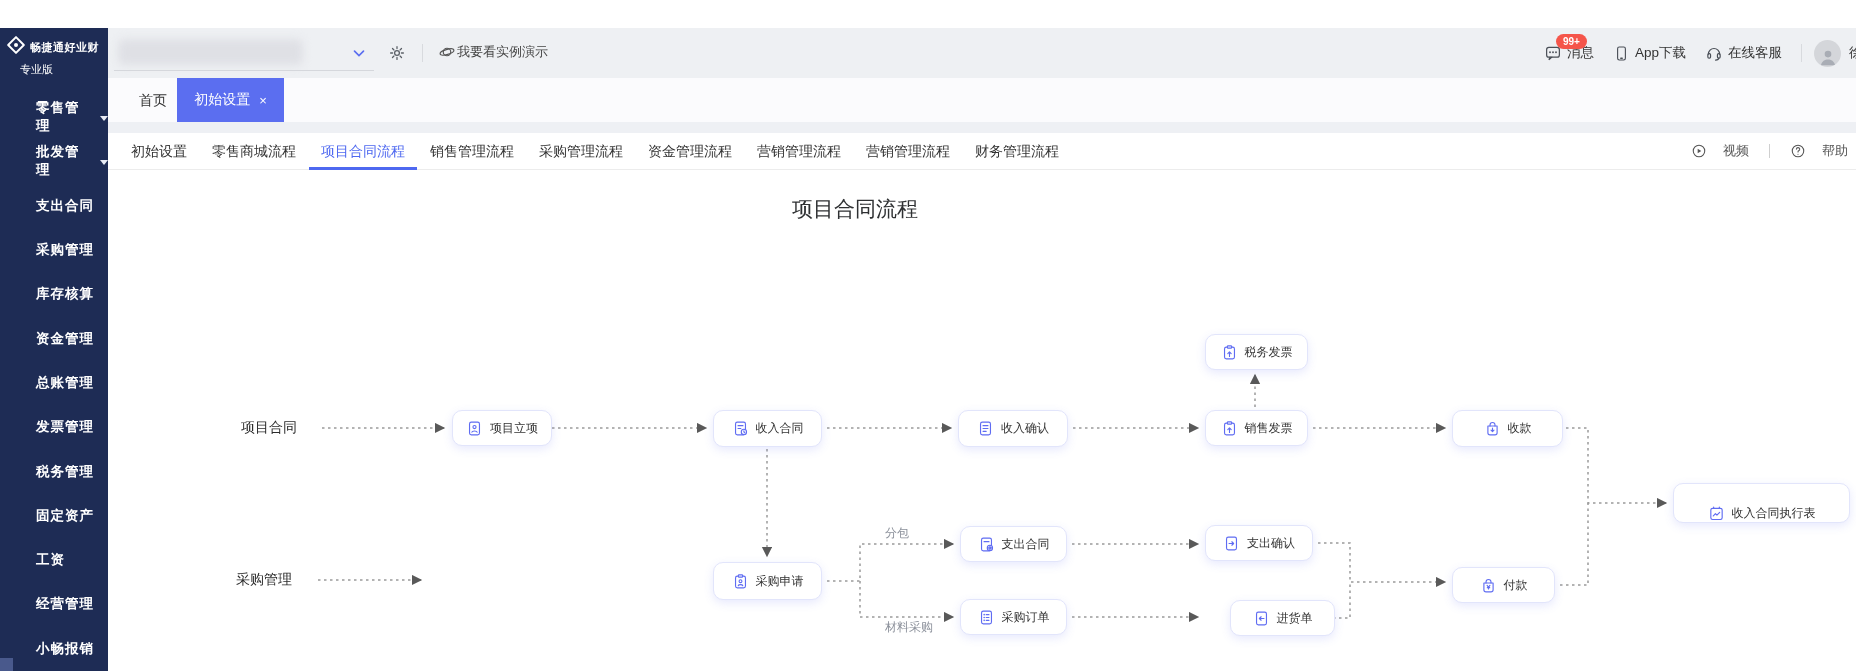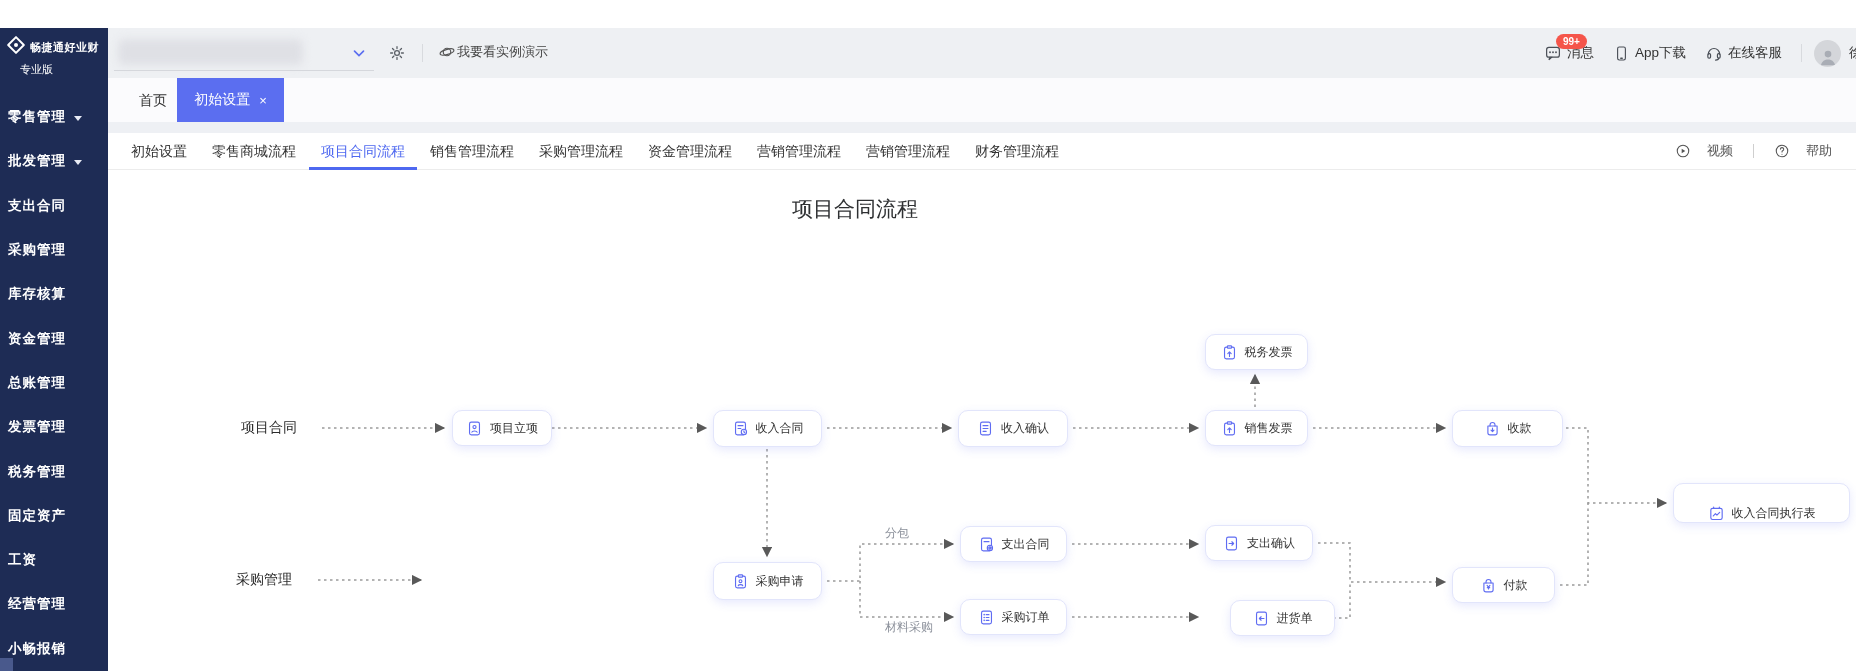--- a/index.html
+++ b/index.html
@@ -5,21 +5,21 @@
   *{box-sizing:border-box;margin:0;padding:0}
   html,body{background:#fff}
   .page{position:relative;width:1856px;height:671px;background:#fff;overflow:hidden;
         font-family:"Liberation Sans","DejaVu Sans",sans-serif;color:#333}
   
   .sidebar{position:absolute;left:0;top:28px;width:108px;height:643px;background:#1e2c55;z-index:5}
   .logo-row{display:flex;align-items:center;gap:4px;padding:7px 0 0 6px;white-space:nowrap}
   .logo-title{color:#fff;font-size:11px;font-weight:600;letter-spacing:.5px}
   .logo-sub{color:#fff;font-size:11px;padding-left:20px;margin-top:3px}
   .side-menu{position:absolute;top:67px;left:0;right:0}
-  .side-item{height:44.3px;display:flex;align-items:center;padding-left:8px;gap:8px;
+  .side-item{height:44.3px;display:flex;align-items:center;padding-left:36px;gap:8px;
              color:#fff;font-size:13.5px;font-weight:600;cursor:pointer;letter-spacing:1px}
   .caret{width:0;height:0;border-left:4.5px solid transparent;border-right:4.5px solid transparent;
          border-top:5.5px solid #e8ebf5;margin-top:2px}
   .side-corner{position:absolute;left:0;bottom:0;width:13px;height:13px;background:#49598c}
   
   .header{position:absolute;left:108px;top:28px;width:1748px;height:50px;background:#eef0f3}
   .blur-blob{position:absolute;left:10px;top:11px;width:185px;height:26px;background:#dfe0e5;
              border-radius:6px;filter:blur(4px)}
   .acct-line{position:absolute;left:6px;top:42px;width:260px;height:1px;background:#d5d7dc}
   .hdr-ic{position:absolute;display:flex;align-items:center;justify-content:center;color:#5f6cf2;cursor:pointer}
@@ -44,21 +44,21 @@
               display:flex;align-items:center;justify-content:center;gap:9px;font-size:14px;cursor:pointer}
   .tab-close{font-size:13px;cursor:pointer;line-height:1}
   .graygap{position:absolute;left:108px;top:122px;width:1748px;height:11px;background:#eef0f4}
   
   .main{position:absolute;left:108px;top:133px;width:1748px;height:538px;background:#fff}
   .nav-row{height:37px;border-bottom:1px solid #ececec;display:flex;align-items:center;
            padding-left:21px;gap:21px;position:relative}
   .nav-tab{font-size:14px;color:#333;cursor:pointer;position:relative;padding:0 2px;line-height:36px}
   .nav-tab.active{color:#4e68f0}
   .nav-tab.active::after{content:"";position:absolute;left:-10px;right:-10px;bottom:-1px;height:3px;background:#4e68f0}
-  .nav-right{margin-left:auto;display:flex;align-items:center;gap:16px;padding-right:24px;
+  .nav-right{margin-left:auto;display:flex;align-items:center;gap:16px;padding-right:8px;
              color:#555;font-size:13px}
   .nav-right .sep{width:1px;height:14px;background:#cfcfcf;margin:0 4px}
   .nav-right span{cursor:pointer}
   
   .flow-title{position:absolute;left:855px;top:195px;transform:translateX(-50%);
               font-size:21px;font-weight:500;color:#2f3133;z-index:7}
   .flow-edges{position:absolute;left:0;top:0;width:1856px;height:671px;z-index:6;pointer-events:none}
   .flow-node{position:absolute;display:flex;align-items:center;justify-content:center;gap:7px;
              background:#fff;border:1px solid #e2e5fb;border-radius:10px;
              box-shadow:0 3px 10px rgba(106,118,242,.16);font-size:12px;color:#333;z-index:7;cursor:pointer}

